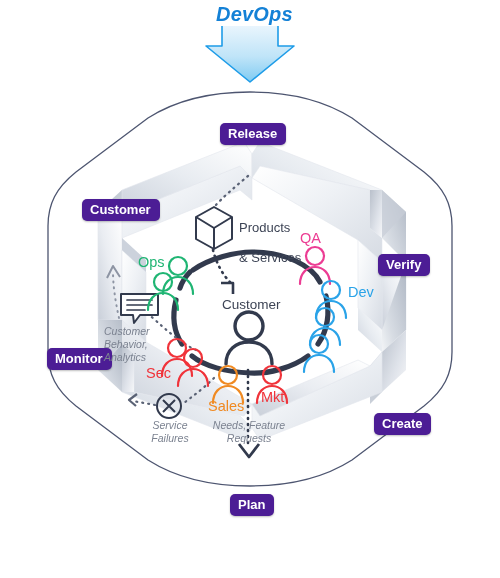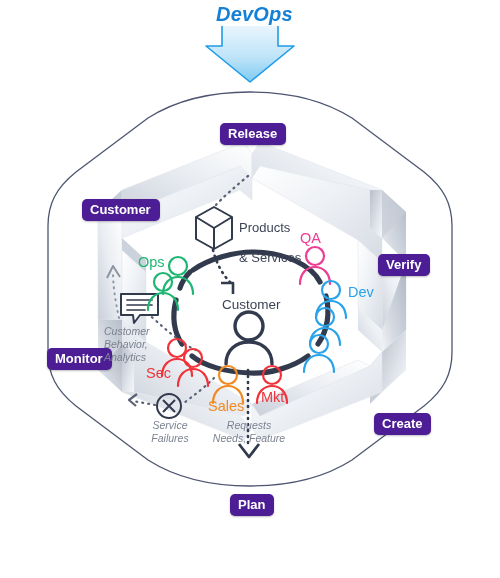--- a/index.html
+++ b/index.html
@@ -299,17 +299,17 @@
     <div>Behavior,</div>
     <div>Analytics</div>
   </div>
 
   <div class="note-label" style="left:140px;top:419px;width:60px;">
     <div>Service</div>
     <div>Failures</div>
   </div>
 
   <div class="note-label" style="left:204px;top:419px;width:90px;">
+    <div>Needs, Feature</div>
     <div>Requests</div>
-    <div>Needs, Feature</div>
   </div>
 
 </div>
 
 </body></html>

